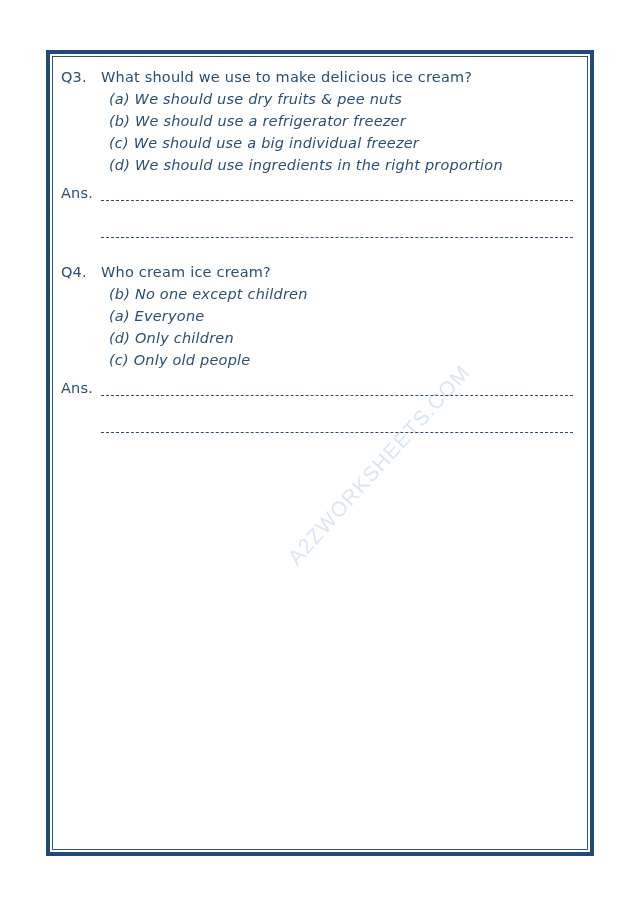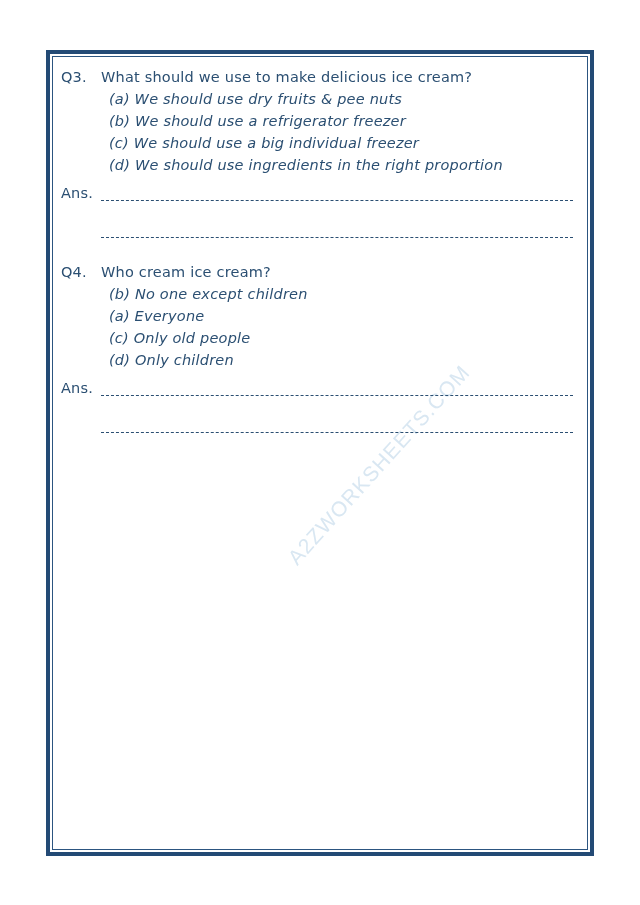--- a/index.html
+++ b/index.html
@@ -178,22 +178,22 @@
       <div class="spacer-between"></div>
 
       <div class="question-block">
         <div class="q-head">
           <span class="q-label">Q4.</span>
           <span class="q-text">Who cream ice cream?</span>
         </div>
         <ul class="options">
           <li class="option">(b) No one except children</li>
           <li class="option">(a) Everyone</li>
+          <li class="option">(d) Only children</li>
           <li class="option">(c) Only old people</li>
-          <li class="option">(d) Only children</li>
         </ul>
         <div class="answer-block">
           <div class="answer-row">
             <span class="ans-label">Ans.</span>
             <span class="ans-line"></span>
           </div>
           <div class="answer-row second">
             <span class="ans-label"></span>
             <span class="ans-line"></span>
           </div>

